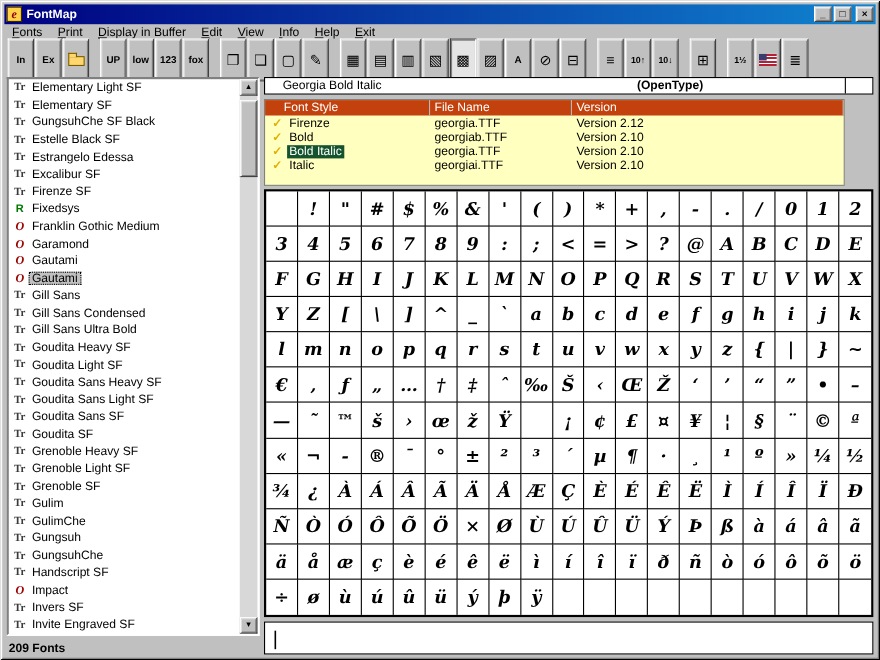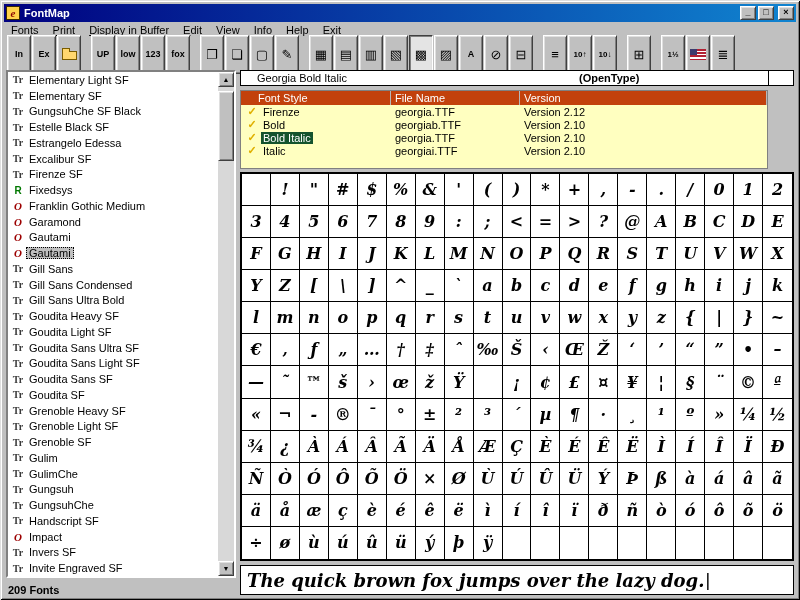--- a/index.html
+++ b/index.html
@@ -353,21 +353,21 @@
           <span class="fl-label">Goudita Heavy SF</span>
         </div>
 
         <div class="fl-item">
           <span class="fi tt">Tr</span>
           <span class="fl-label">Goudita Light SF</span>
         </div>
 
         <div class="fl-item">
           <span class="fi tt">Tr</span>
-          <span class="fl-label">Goudita Sans Ultra SF</span>
+          <span class="fl-label">Goudita Sans Heavy SF</span>
         </div>
 
         <div class="fl-item">
           <span class="fi tt">Tr</span>
           <span class="fl-label">Goudita Sans Light SF</span>
         </div>
 
         <div class="fl-item">
           <span class="fi tt">Tr</span>
           <span class="fl-label">Goudita Sans SF</span>
@@ -951,17 +951,16 @@
       <div class="cg-cell"></div>
 
       <div class="cg-cell"></div>
 
       <div class="cg-cell"></div>
 
       <div class="cg-cell"></div>
     </div>
 
   <div class="pangram">
-    <span>The quick brown fox jumps over the lazy dog.</span>
     <span class="caret">|</span>
   </div>
 
 </div>
 
 </body></html>

